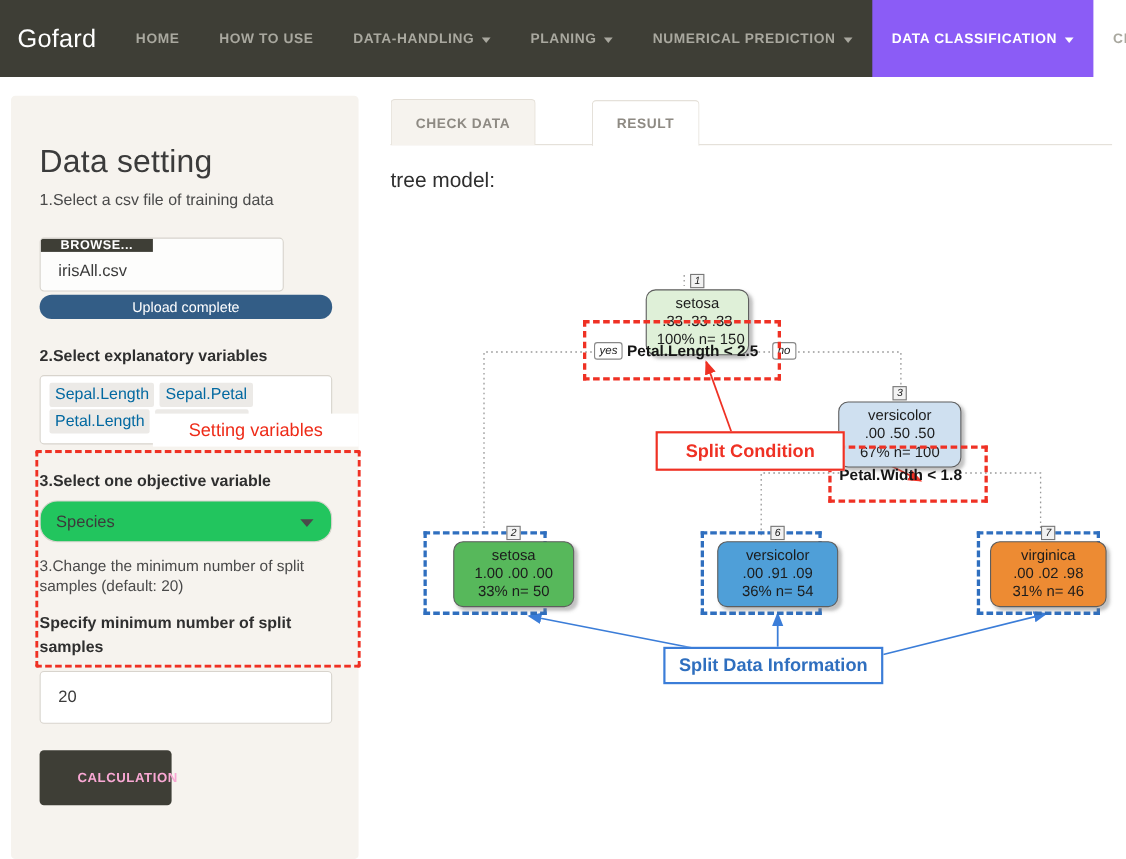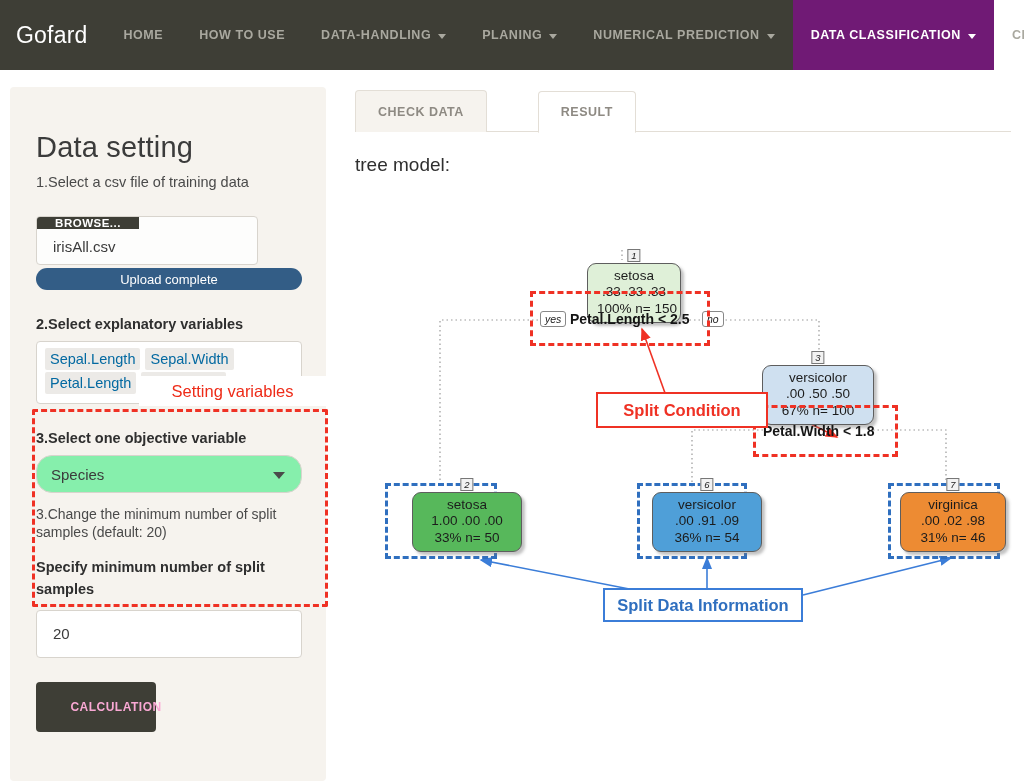--- a/index.html
+++ b/index.html
@@ -31,21 +31,21 @@
     display: flex; align-items: center;
     padding: 0 18px;
     color: #a9a89f;
     font-size: 12.5px;
     font-weight: 700;
     letter-spacing: .55px;
     white-space: nowrap;
     cursor: pointer;
   }
   .nav-item.active {
-    background: #701a75;
+    background: #8b5cf6;
     color: #ffffff;
   }
   .caret {
     display: inline-block;
     margin-left: 7px;
     width: 0; height: 0;
     border-left: 4.5px solid transparent;
     border-right: 4.5px solid transparent;
     border-top: 5px solid currentColor;
     position: relative; top: 1px;
@@ -152,21 +152,21 @@
     padding: 3px 5px;
     border-radius: 2px;
     margin-bottom: 2px;
   }
 
   .select-box {
     position: relative;
     width: 266px; height: 38px;
     border: 1px solid #d8d4cd;
     border-radius: 16px;
-    background: #86efac;
+    background: #22c55e;
     display: flex; align-items: center;
     padding-left: 14px;
     font-size: 15px;
     color: #3b3b3b;
     cursor: pointer;
   }
   .select-caret {
     position: absolute; right: 16px; top: 16px;
     width: 0; height: 0;
     border-left: 6px solid transparent;
@@ -396,21 +396,21 @@
 
   <div class="progress">
     <span>Upload complete</span>
   </div>
 
   <div class="lbl-bold">2.Select explanatory variables</div>
 
   <div class="var-list">
     <div class="var-row">
       <span class="var-chip">Sepal.Length</span>
-      <span class="var-chip">Sepal.Width</span>
+      <span class="var-chip">Sepal.Petal</span>
     </div>
     <div class="var-row">
       <span class="var-chip">Petal.Length</span>
       <span class="var-chip">Petal.Width</span>
     </div>
   </div>
 
   <div class="lbl-bold">3.Select one objective variable</div>
 
   <div class="select-box">

